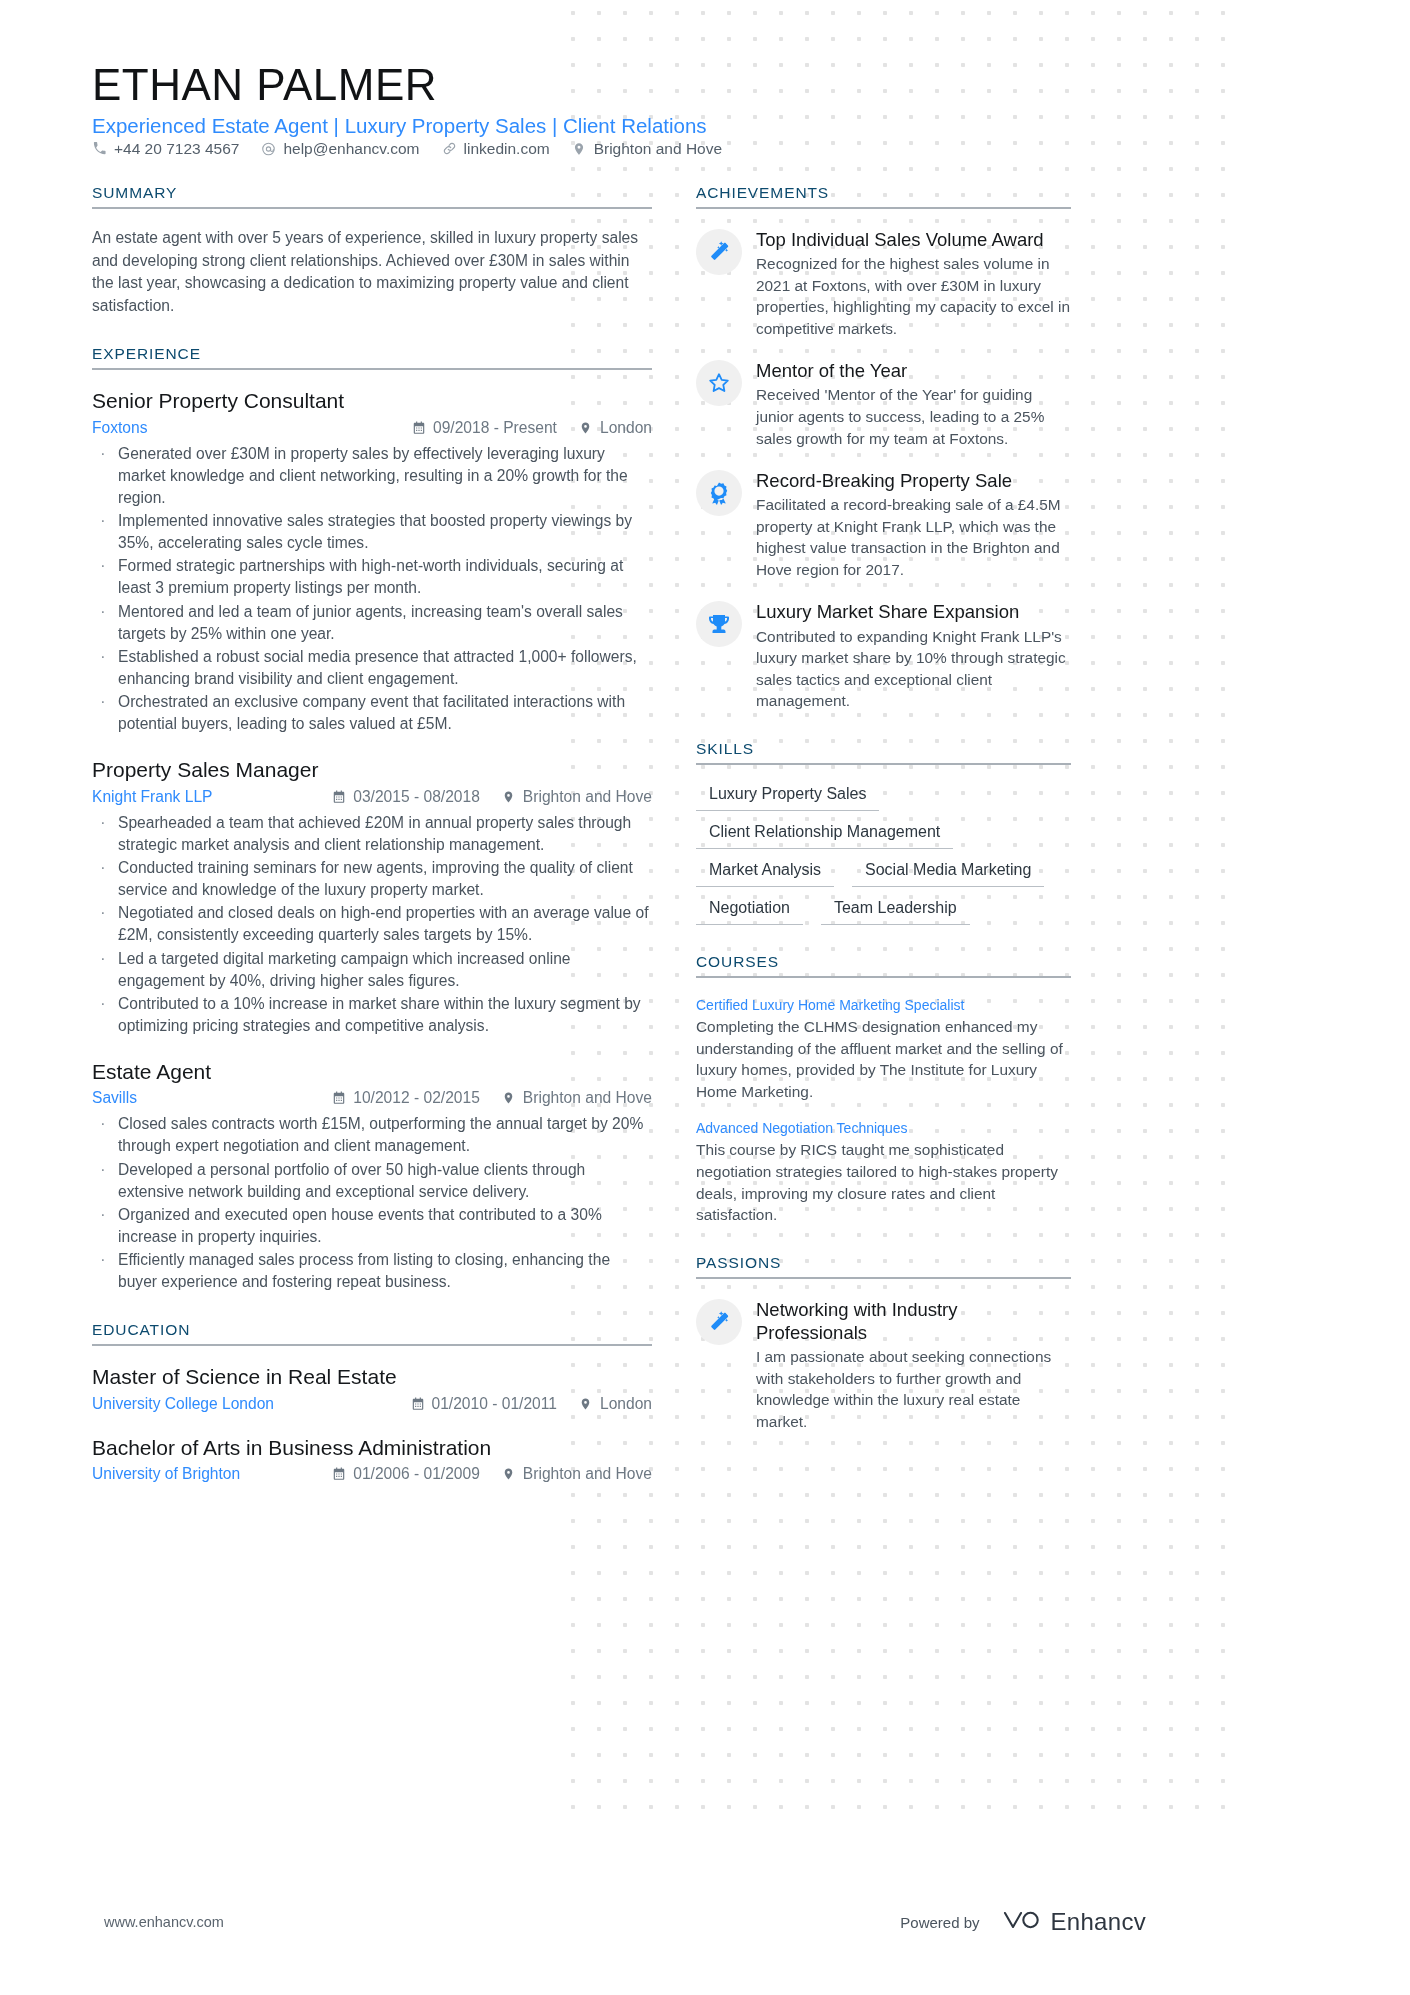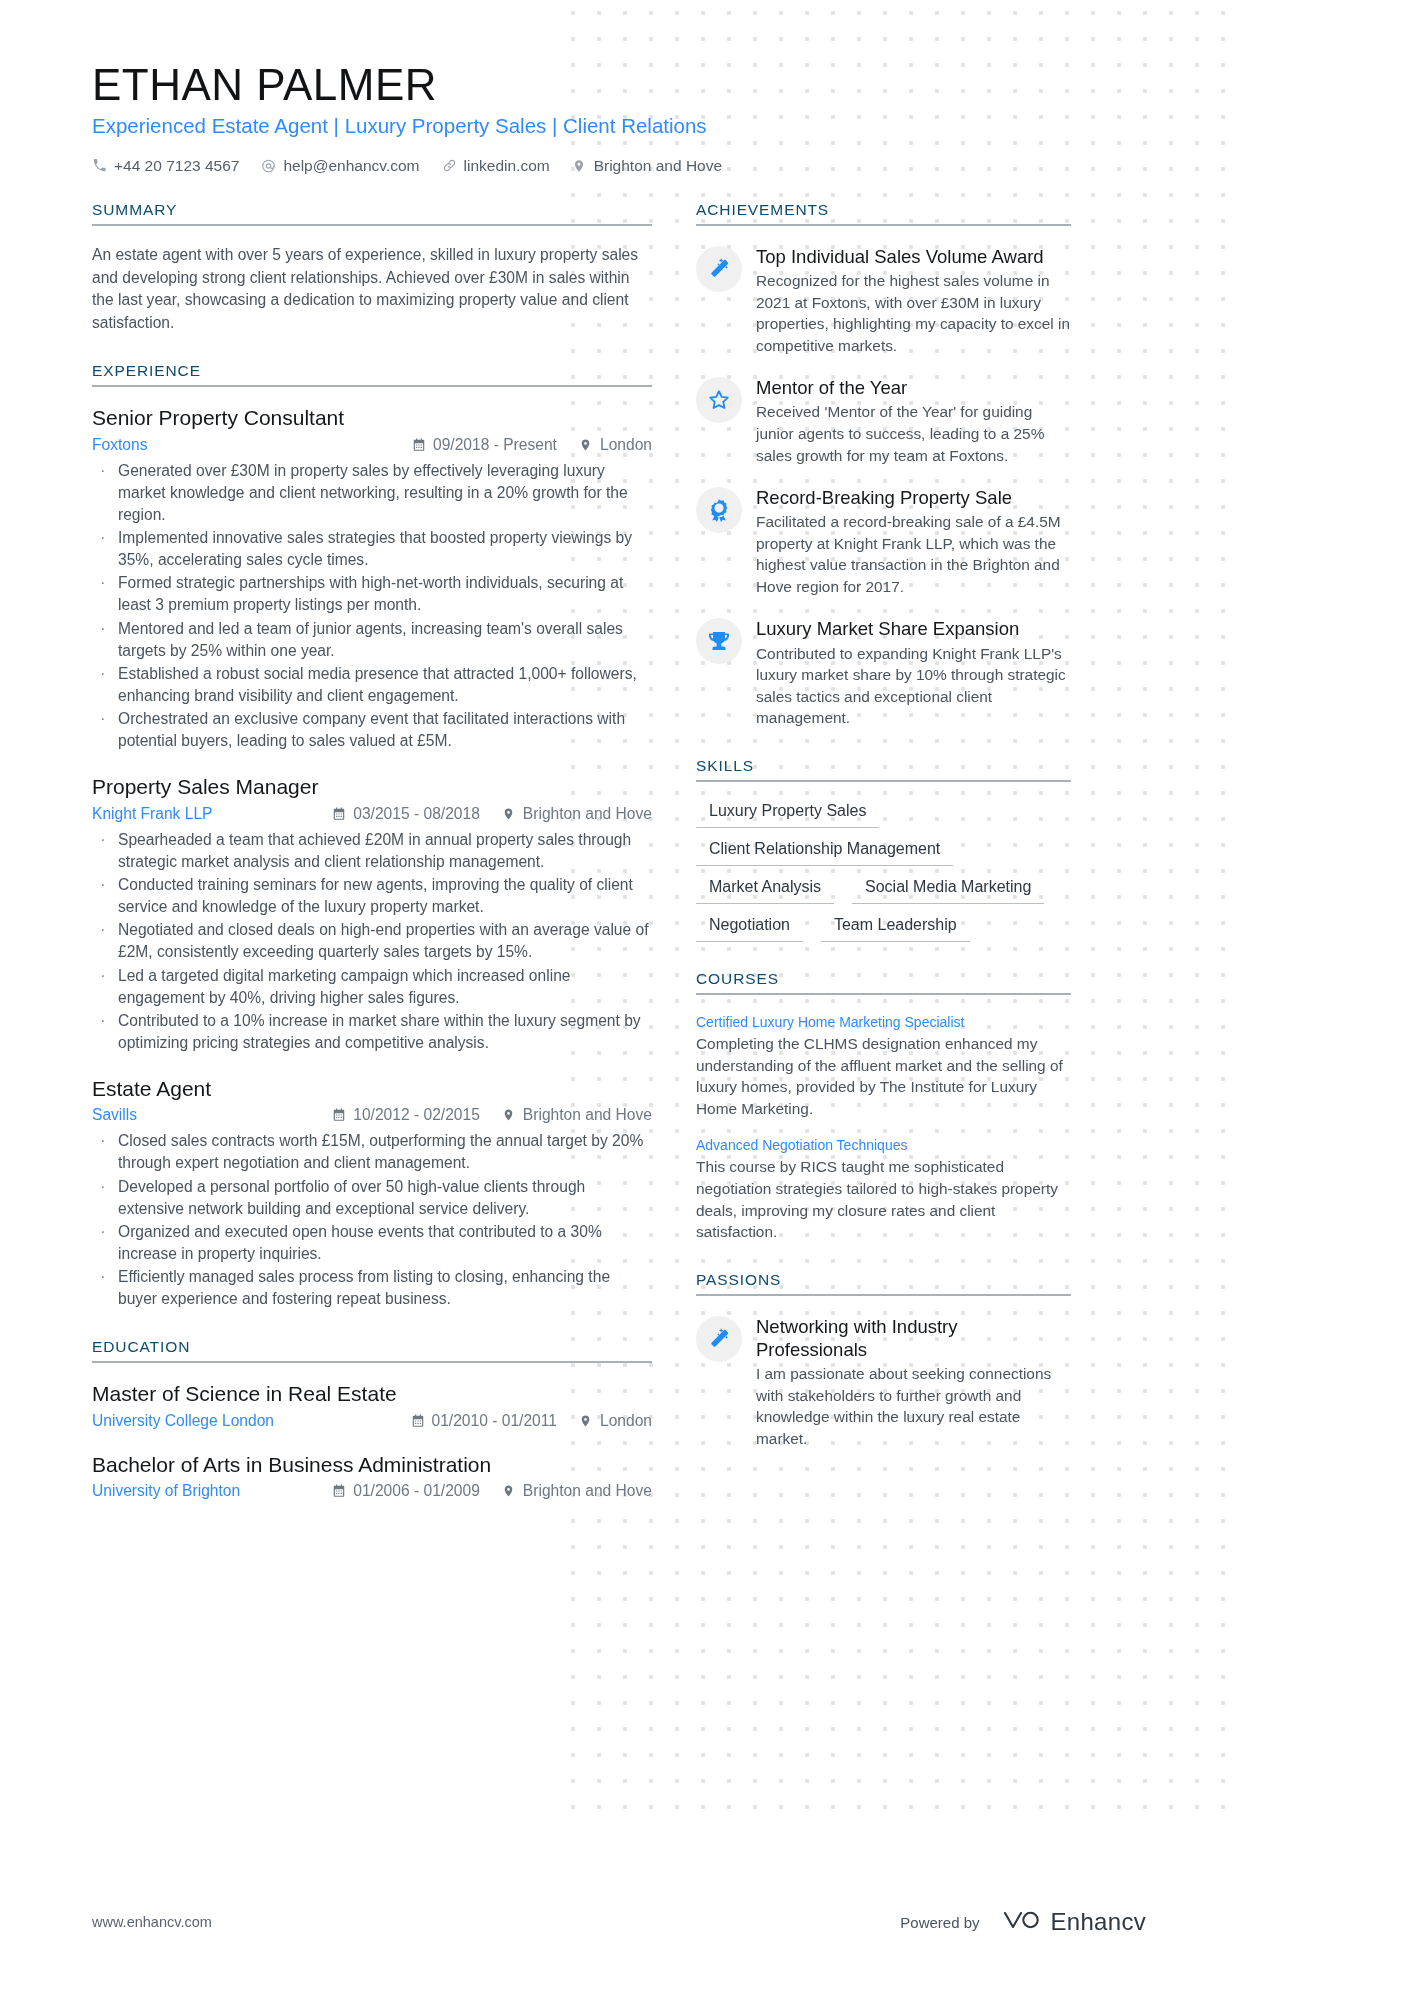--- a/index.html
+++ b/index.html
@@ -50,21 +50,20 @@
     letter-spacing: 0.5px;
     color: #111315;
     line-height: 1.12;
     margin-bottom: 4px;
   }
   .headline {
     font-size: 20.5px;
     color: #2f8bfd;
     font-weight: 400;
     line-height: 1.3;
-    margin-bottom: 17px;
   }
   .contact-row {
     display: flex;
     align-items: center;
     flex-wrap: wrap;
     gap: 0 22px;
     font-size: 15.5px;
     color: #545f6a;
     margin-bottom: 26px;
   }
@@ -241,21 +240,21 @@
   }
   .course-desc {
     font-size: 15.4px;
     line-height: 1.4;
     color: #4a545e;
   }
 
   
   .footer {
     position: absolute;
-    left: 0;
+    left: 12px;
     right: 0;
     bottom: 58px;
     z-index: 1;
     display: flex;
     align-items: center;
     justify-content: space-between;
     padding: 0 92px 0 92px;
   }
   .footer-url {
     font-size: 14.5px;

